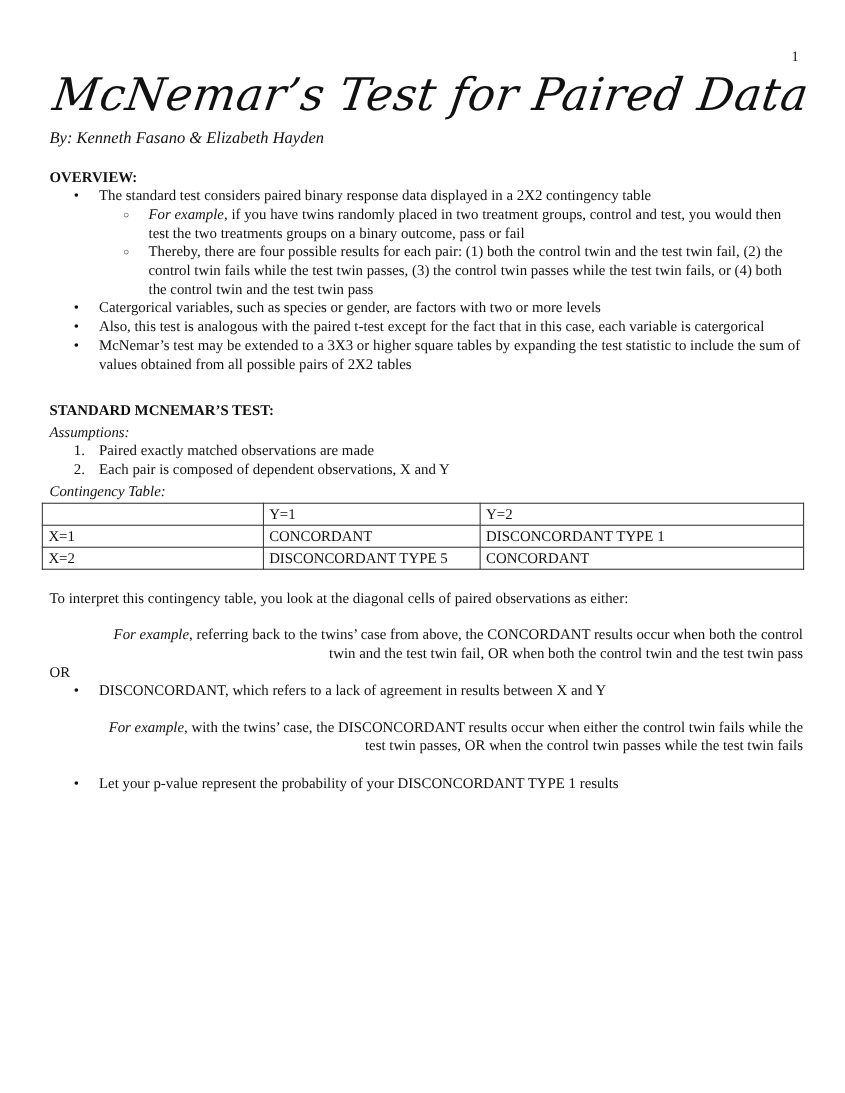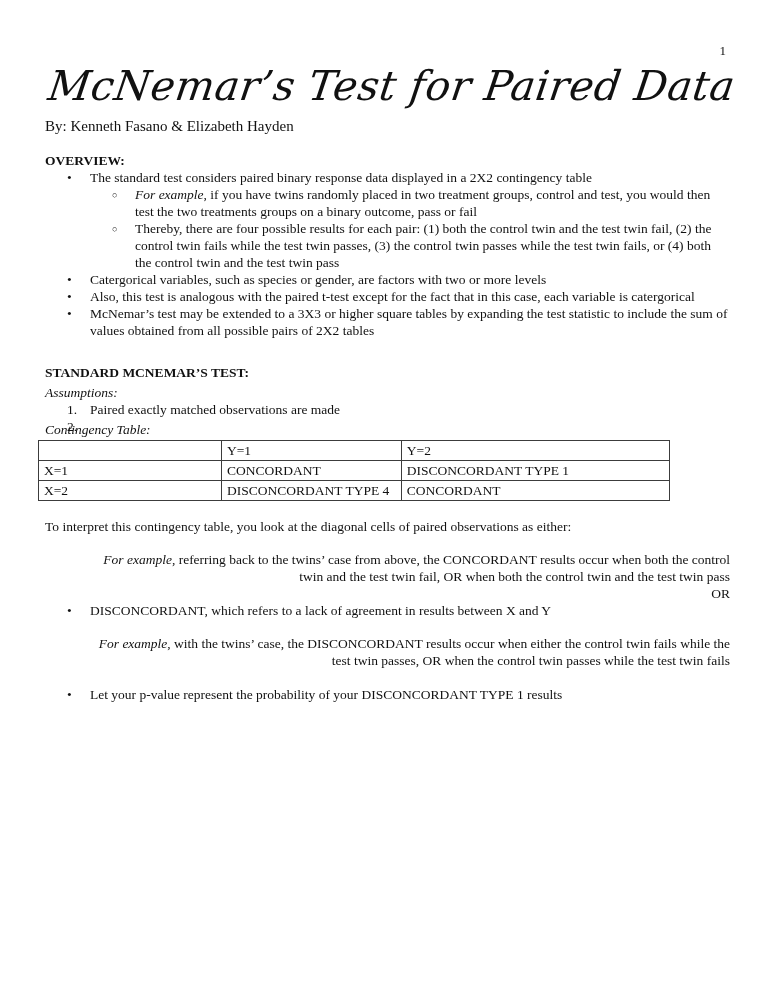--- a/index.html
+++ b/index.html
@@ -28,20 +28,21 @@
     font-family: "DejaVu Serif", serif;
     font-style: italic;
     font-size: 41px;
     line-height: 52px;
     white-space: nowrap;
     transform: skewX(-8deg);
     transform-origin: left bottom;
     letter-spacing: 0.5px;
   }
   .byline {
+    font-style: italic;
     font-size: 15px;
     margin-top: 6px;
   }
   .section-heading {
     font-weight: bold;
     margin-top: 17px;
   }
   .section-heading.big-gap { margin-top: 25px; }
   .italic-label {
     font-style: italic;
@@ -75,26 +76,26 @@
   .num-marker {
     position: absolute;
     left: 22px;
     top: 0;
   }
   .example-para {
     padding-left: 45px;
     margin-top: 16px;
     text-align: right;
   }
-  .or-line { text-align: right; }
+  .or-line { text-align: left; }
   .ital { font-style: italic; }
   .gap-top { margin-top: 17px; }
   .contingency-table {
     border-collapse: collapse;
-    width: 632px;
+    width: 693px;
     margin-left: -7px;
     margin-top: 2px;
     table-layout: fixed;
   }
   .contingency-table td {
     border: 1px solid #3c3c3c;
     padding: 0 5px;
     height: 19px;
     font-size: 13.5px;
     line-height: 17px;
@@ -140,20 +141,21 @@
 
   <div class="section-heading big-gap">STANDARD MCNEMAR’S TEST:</div>
 
   <div class="italic-label">Assumptions:</div>
   <div class="num-item">
     <span class="num-marker">1.</span>
     <span>Paired exactly matched observations are made</span>
   </div>
   <div class="num-item">
     <span class="num-marker">2.</span>
+    <span>Each pair is composed of dependent observations, X and Y</span>
   </div>
 
   <div class="italic-label">Contingency Table:</div>
 
   <table class="contingency-table">
     <colgroup>
       <col class="col-rowhdr">
         <col class="col-y1">
         <col class="col-y2">
     </colgroup>
@@ -163,21 +165,21 @@
         <td>Y=1</td>
         <td>Y=2</td>
       </tr>
       <tr>
         <td>X=1</td>
         <td>CONCORDANT</td>
         <td>DISCONCORDANT TYPE 1</td>
       </tr>
       <tr>
         <td>X=2</td>
-        <td>DISCONCORDANT TYPE 4</td>
+        <td>DISCONCORDANT TYPE 5</td>
         <td>CONCORDANT</td>
       </tr>
     </tbody>
   </table>
 
   <div class="gap-top">To interpret this contingency table, you look at the diagonal cells of paired observations as either:</div>
 
 
   <div class="example-para">
     <span class="ital">For example</span><span>, referring back to the twins’ case from above, the CONCORDANT results occur when both the control twin and the test twin fail, OR when both the control twin and the test twin pass</span>

